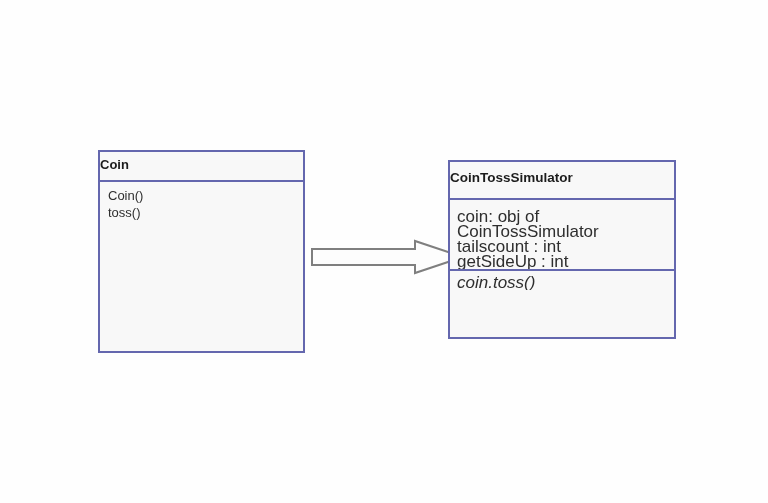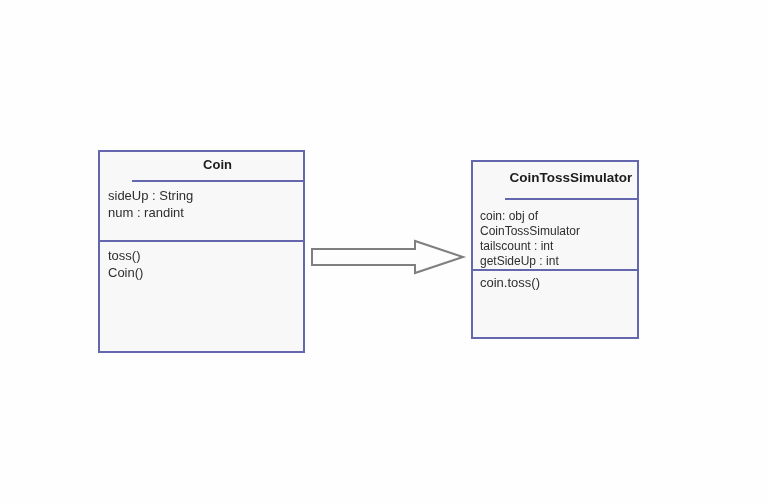--- a/index.html
+++ b/index.html
@@ -22,32 +22,30 @@
     border: 2px solid #6467ae;
     background: #f8f8f8;
   }
   .class-box.coin {
     left: 98px;
     top: 150px;
     width: 207px;
     height: 203px;
   }
   .class-box.simulator {
-    left: 471px;
+    left: 448px;
     top: 160px;
-    width: 168px;
+    width: 228px;
     height: 179px;
   }
   .box-header {
     box-sizing: content-box;
     border-bottom: 2px solid #6467ae;
     font-weight: bold;
-    text-align: center;
     color: #1c1c1c;
-    margin-left: 32px;
   }
   .coin .box-header {
     height: 28px;
     font-size: 13px;
     line-height: 25px;
   }
   .simulator .box-header {
     height: 36px;
     font-size: 13.5px;
     line-height: 32px;
@@ -63,62 +61,59 @@
   }
   .coin .box-attrs .line {
     font-size: 13px;
     line-height: 17px;
   }
   .simulator .box-attrs {
     height: 60px;
     padding: 9px 7px 0 7px;
   }
   .simulator .box-attrs .line {
-    font-size: 12px;
+    font-size: 17px;
     line-height: 15px;
   }
   .box-methods {
     overflow: hidden;
   }
   .coin .box-methods {
     padding: 5px 8px 0 8px;
   }
   .coin .box-methods .line {
     font-size: 13px;
     line-height: 17px;
   }
   .simulator .box-methods {
     padding: 4px 7px 0 7px;
   }
   .simulator .box-methods .line {
-    font-size: 13px;
+    font-size: 17px;
     line-height: 15px;
+    font-style: italic;
   }
   .connector-arrow {
     position: absolute;
     left: 310px;
     top: 237px;
     width: 158px;
     height: 40px;
   }
 </style>
 </head>
 <body>
 
 <div class="canvas">
 
   <div class="class-box coin">
     <div class="box-header">Coin</div>
-    <div class="box-attrs">
-      <div class="line">sideUp : String</div>
-      <div class="line">num : randint</div>
-    </div>
     <div class="box-methods">
+      <div class="line">Coin()</div>
       <div class="line">toss()</div>
-      <div class="line">Coin()</div>
     </div>
   </div>
 
   <svg class="connector-arrow" viewBox="0 0 158 40" xmlns="http://www.w3.org/2000/svg">
     <polygon points="2,12 105,12 105,4 153,20 105,36 105,28 2,28" fill="#fdfdfd" stroke="#7f7f7f" stroke-width="2" stroke-linejoin="miter"></polygon>
   </svg>
 
   <div class="class-box simulator">
     <div class="box-header">CoinTossSimulator</div>
     <div class="box-attrs">

